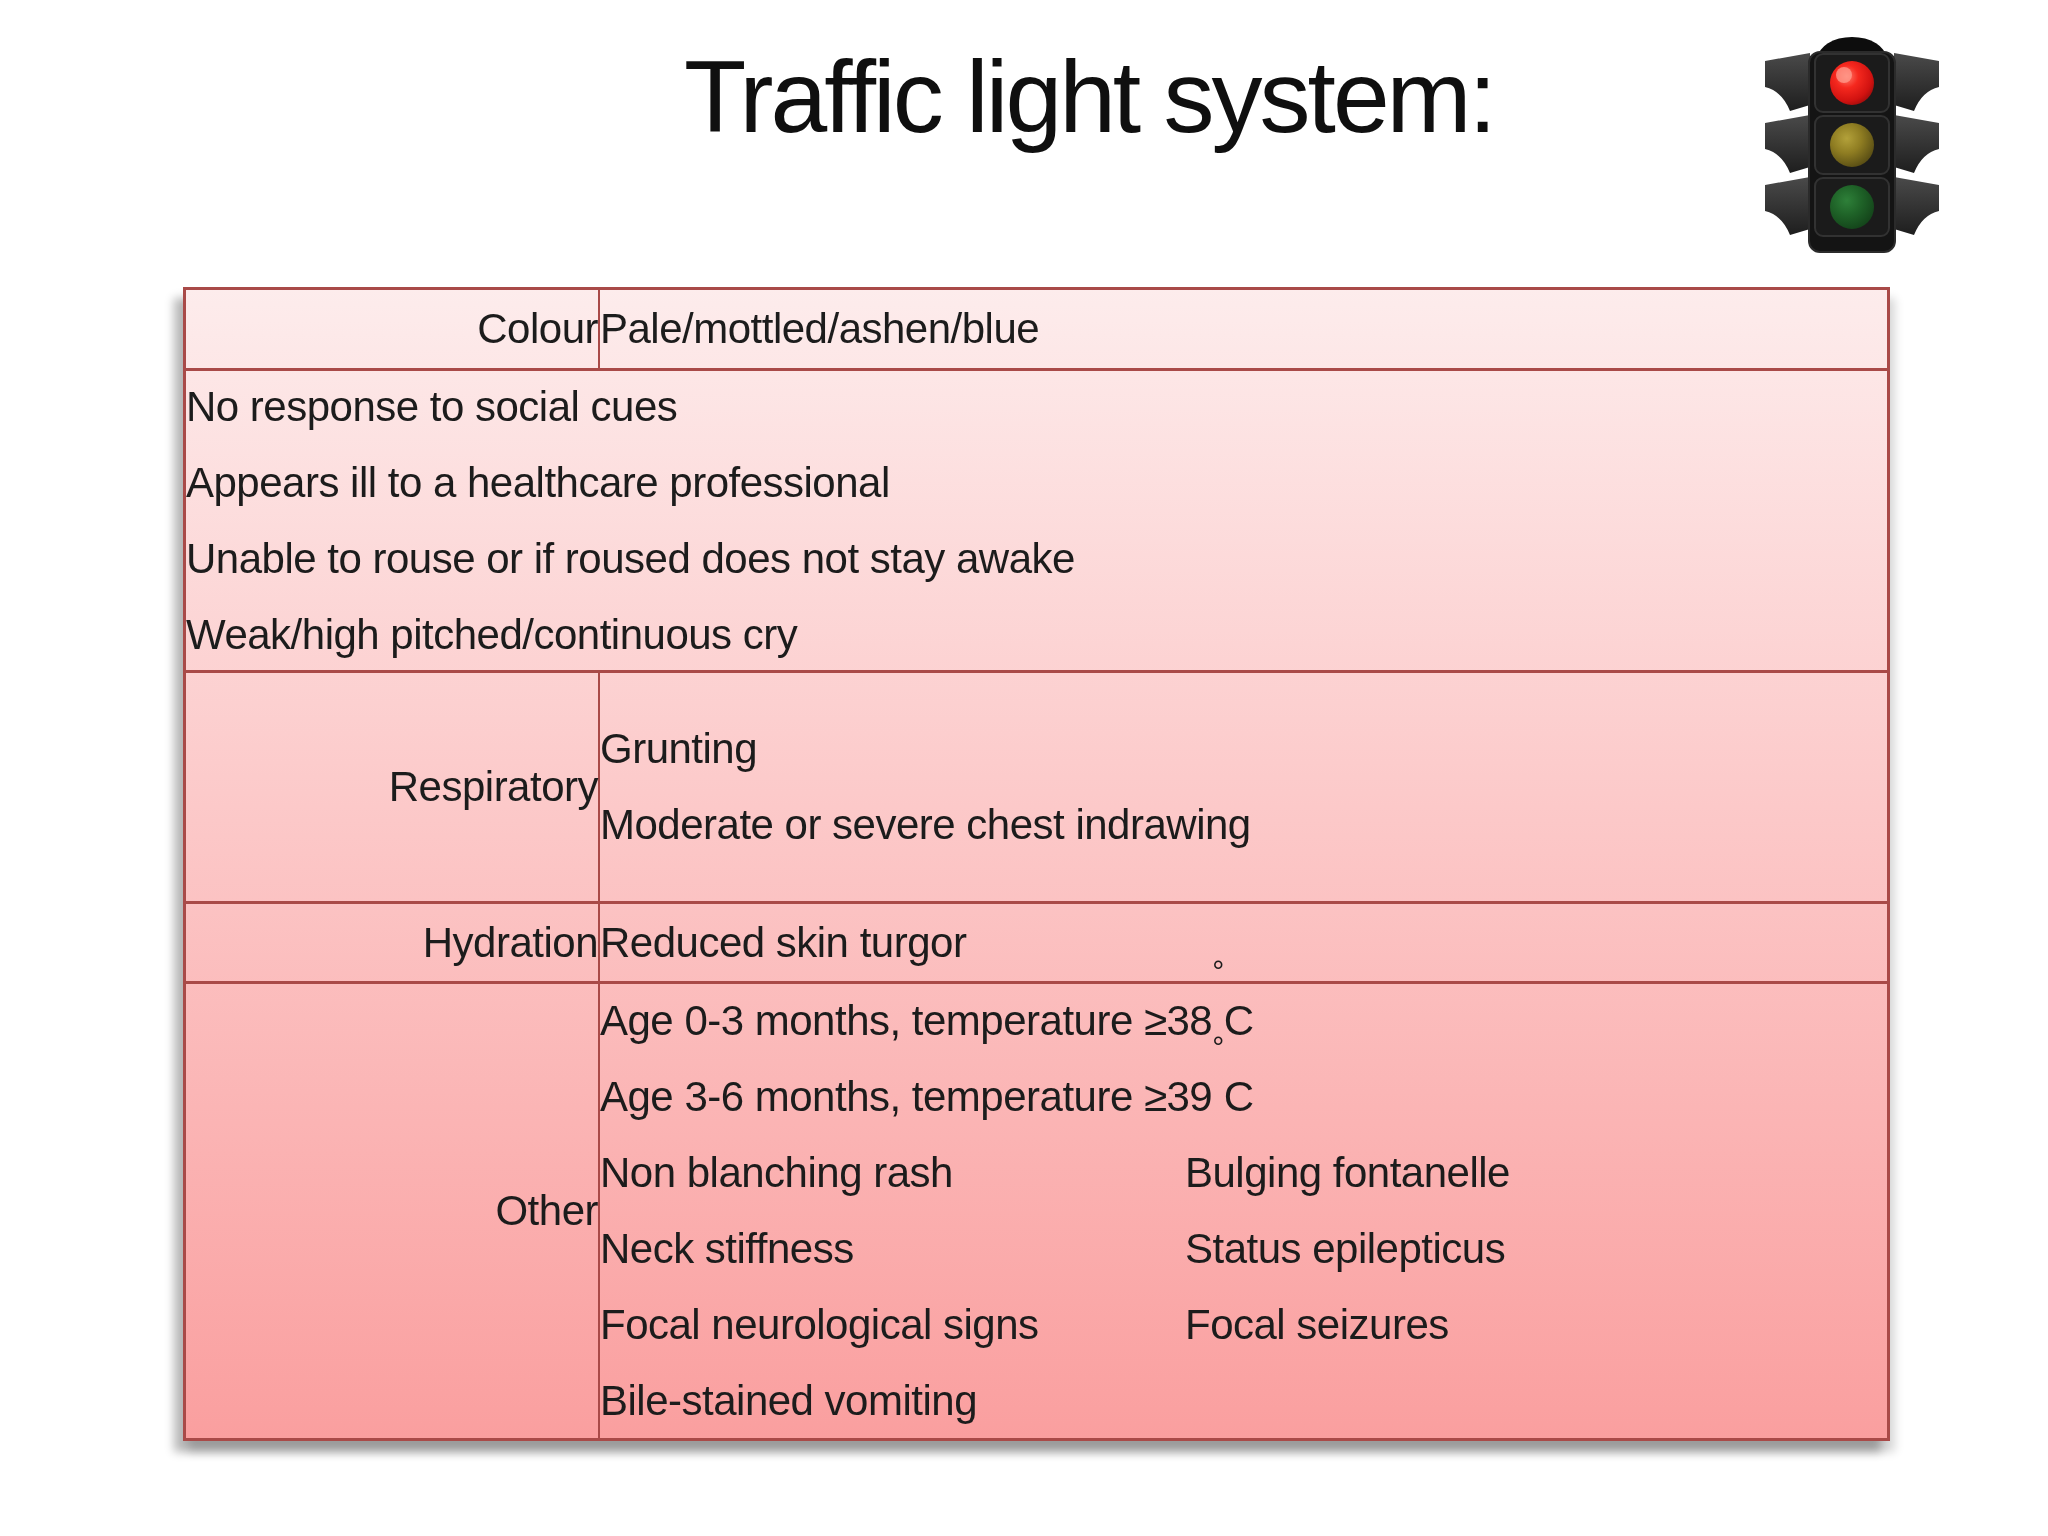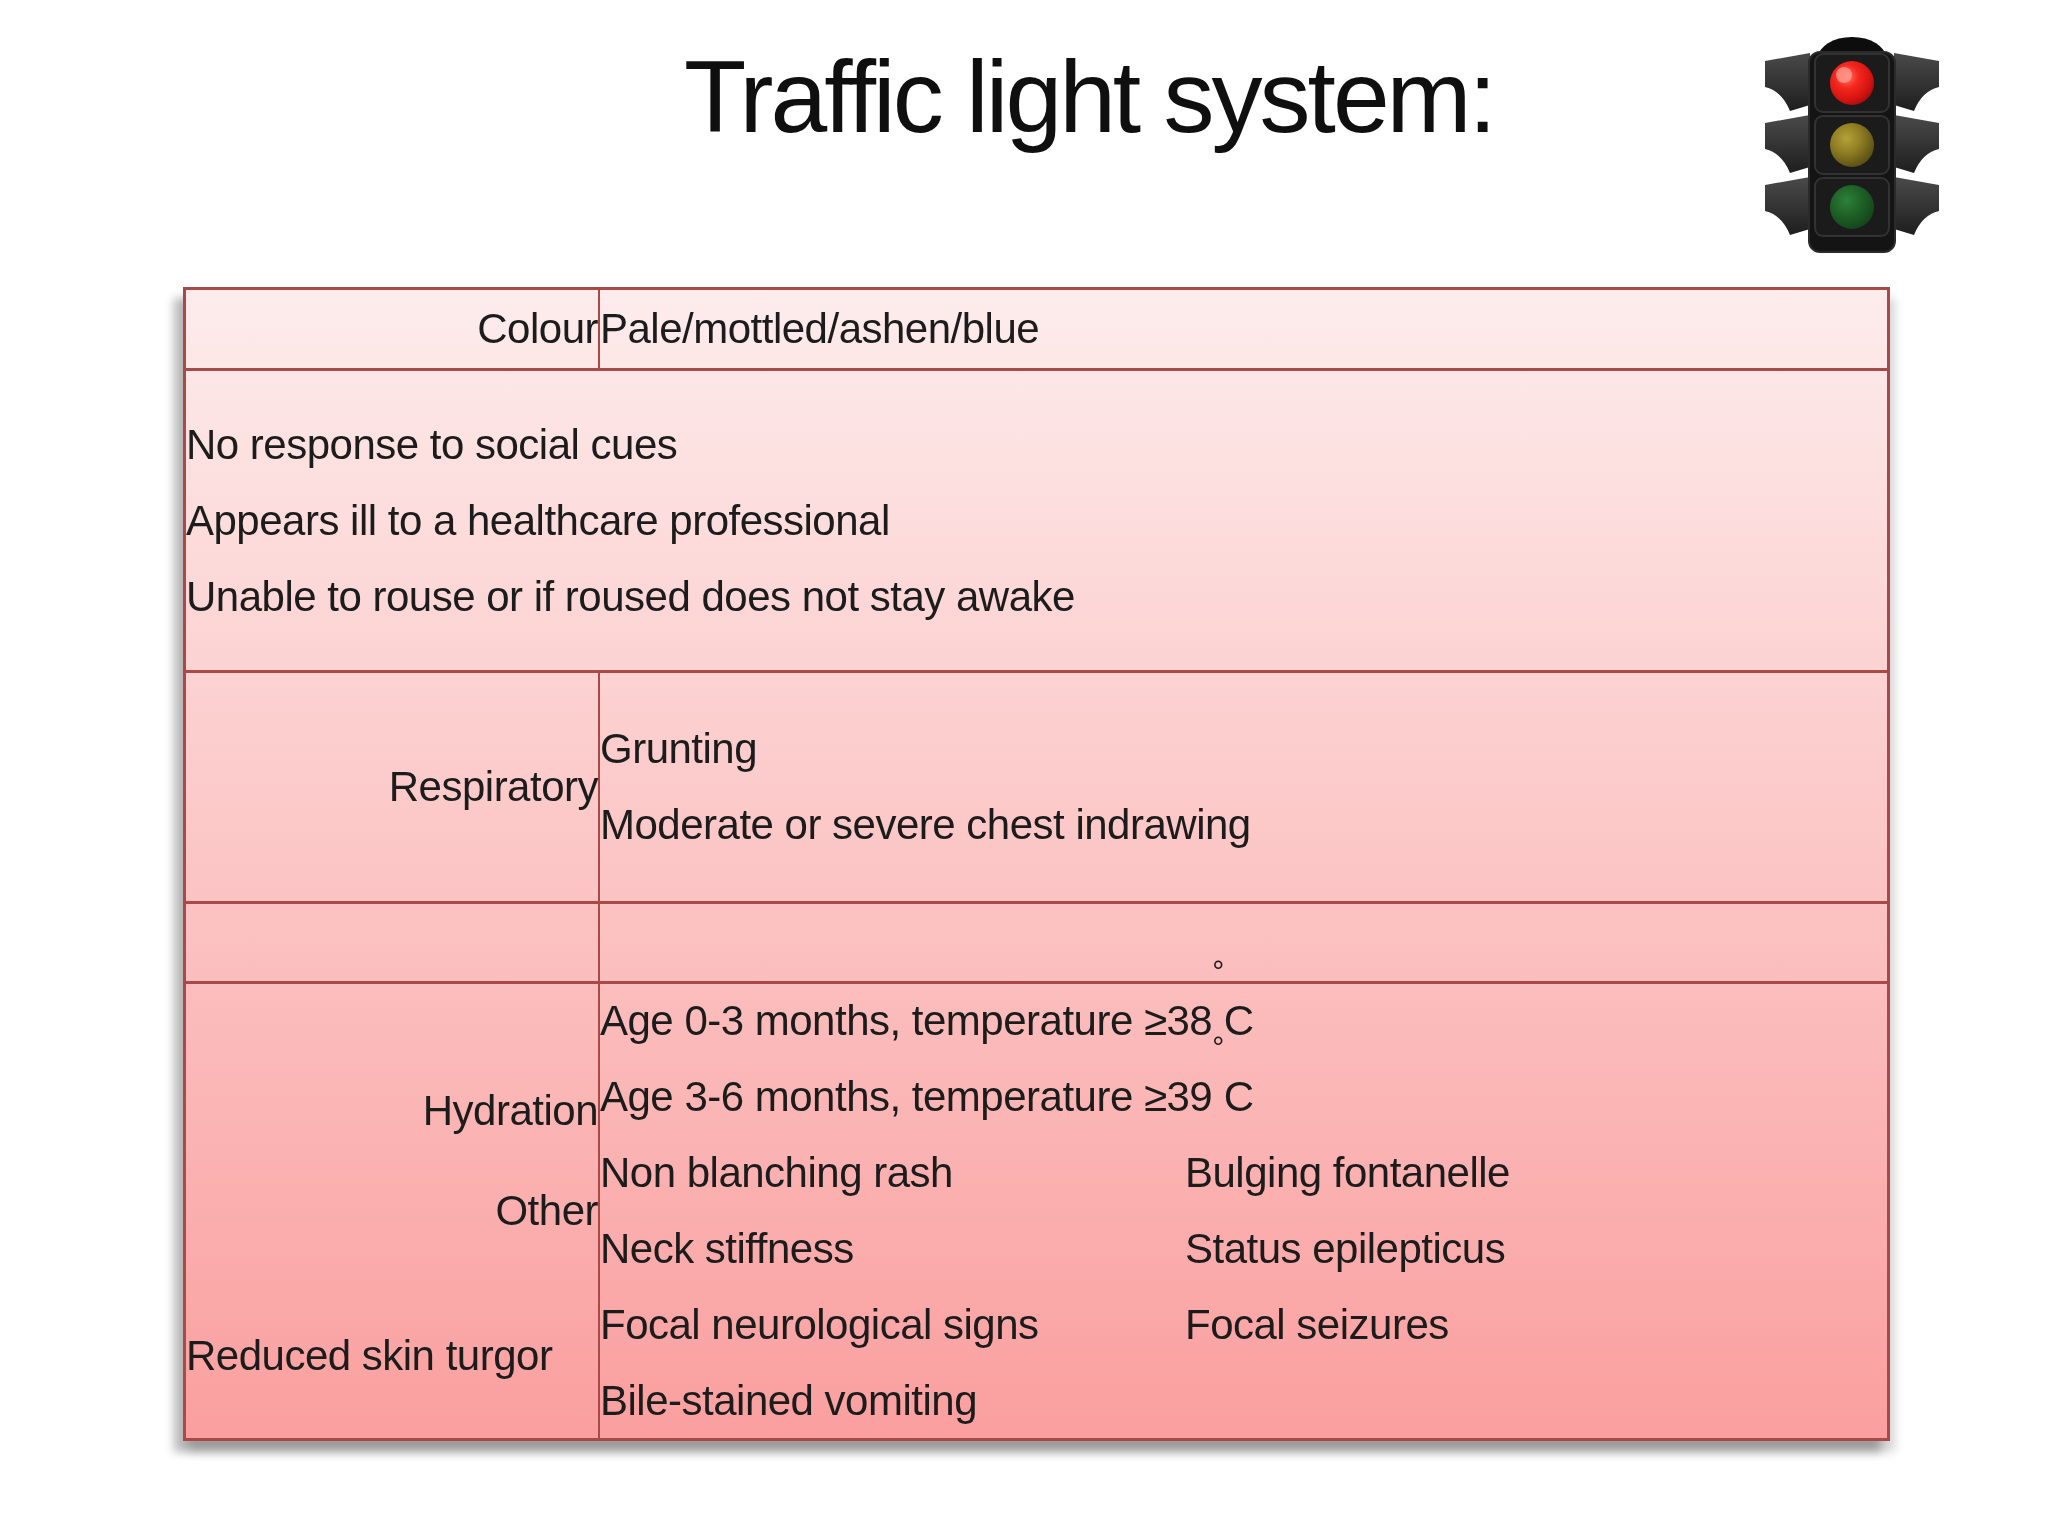--- a/index.html
+++ b/index.html
@@ -44,21 +44,21 @@
   }
   .t-row{
     display:flex;
     box-sizing:border-box;
     border-bottom:3px solid #a94a48;
   }
   .t-row:last-child{border-bottom:none;}
   .row-colour{height:81px;}
   .row-activity{height:302px;}
   .row-respiratory{height:231px;}
-  .row-hydration{height:80px;flex-direction:column;}
+  .row-hydration{height:80px;}
   .row-other{height:454px;}
 
   .cell{
     box-sizing:border-box;
     display:flex;
     flex-direction:column;
     justify-content:center;
     font-size:42px;
     letter-spacing:-0.5px;
   }
@@ -149,20 +149,21 @@
       <div class="cell content-cell">
         <div class="line">Pale/mottled/ashen/blue</div>
       </div>
     </div>
 
     <div class="t-row row-activity">
       <div class="cell content-cell">
         <div class="line">No response to social cues</div>
         <div class="line">Appears ill to a healthcare professional</div>
         <div class="line">Unable to rouse or if roused does not stay awake</div>
+        <div class="line">Weak/high pitched/continuous cry</div>
       </div>
     </div>
 
     <div class="t-row row-respiratory">
       <div class="cell label-cell">
         <span class="line">Respiratory</span>
       </div>
       <div class="cell content-cell">
         <div class="line">Grunting</div>
         <div class="line">Moderate or severe chest indrawing</div>

